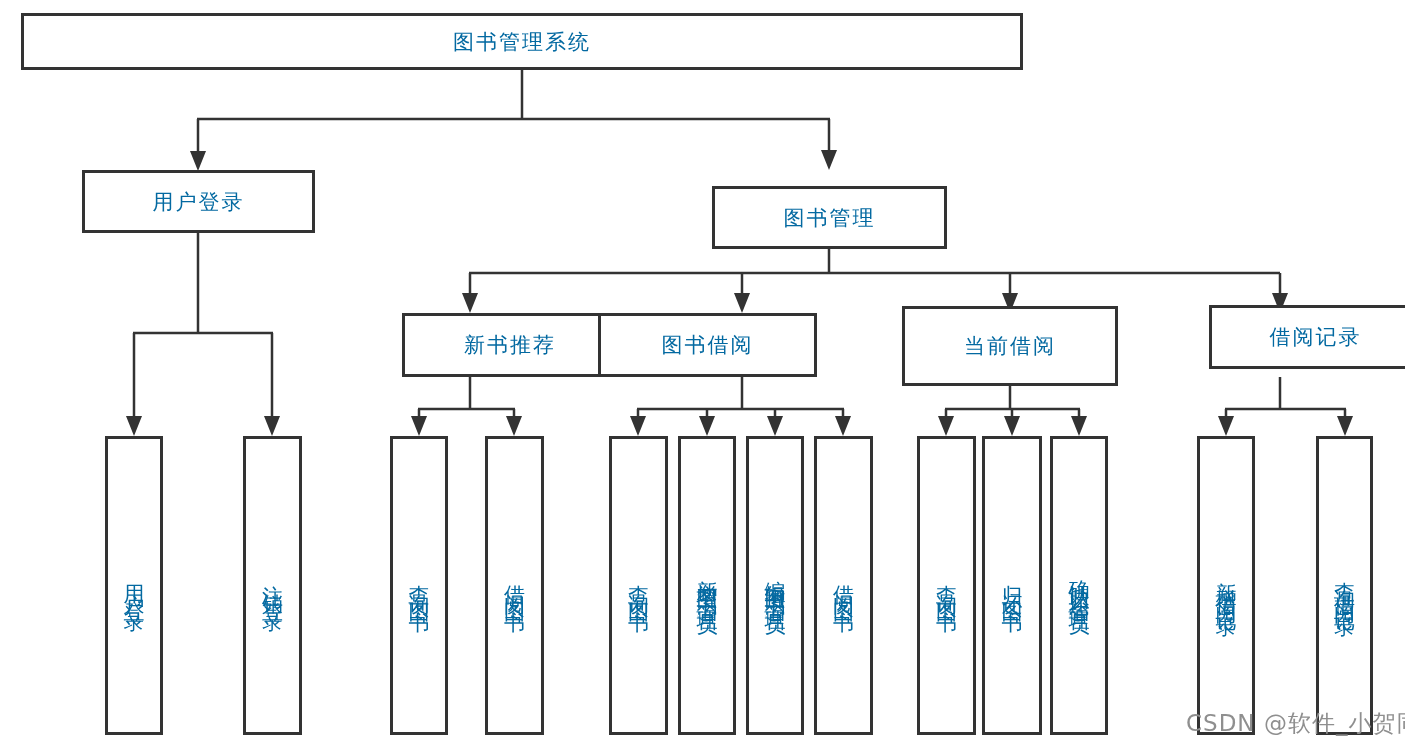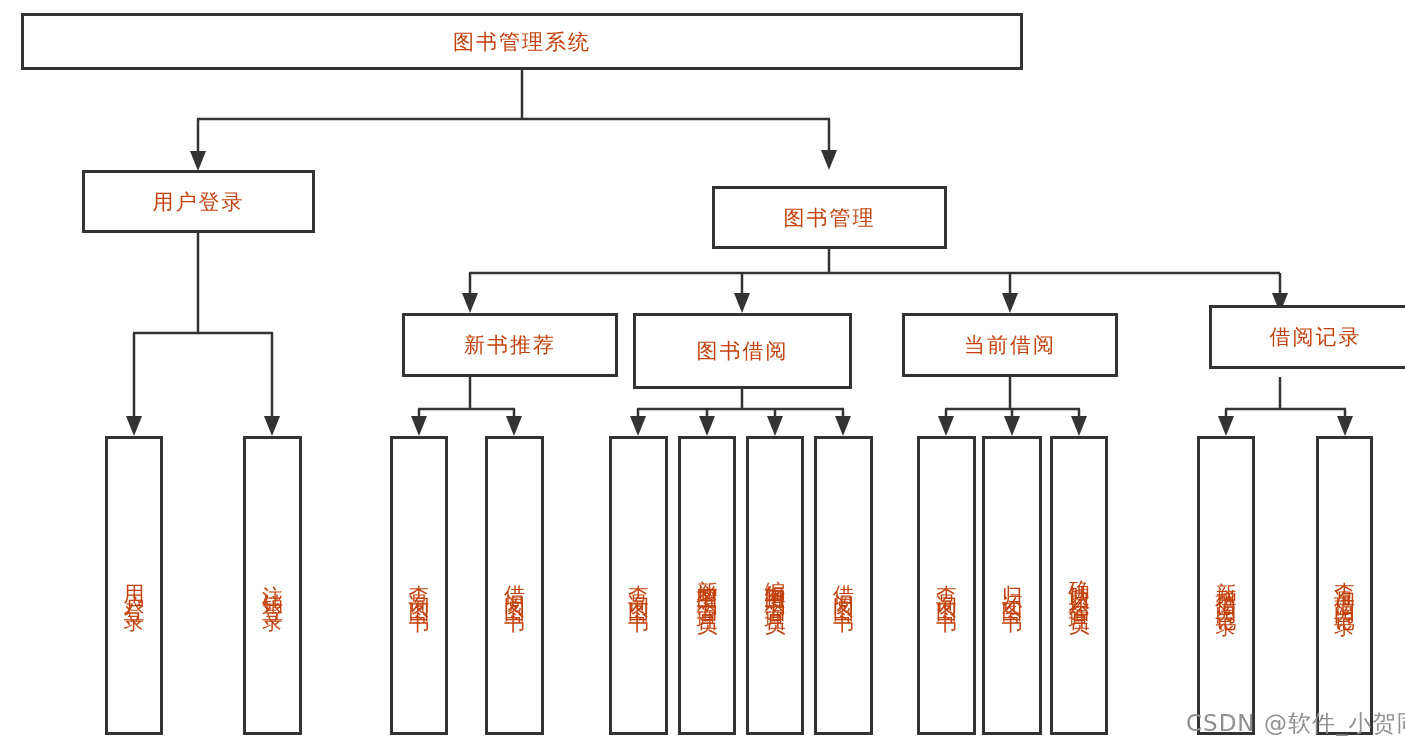--- a/index.html
+++ b/index.html
@@ -18,43 +18,43 @@
   #wires {
     position: absolute;
     left: 0; top: 0;
     width: 1405px; height: 747px;
   }
   .node {
     position: absolute;
     box-sizing: border-box;
     border: 3px solid #333333;
     background: #ffffff;
-    color: #c2410c;
+    color: #0369a1;
     display: flex;
     align-items: center;
     justify-content: center;
     font-size: 21px;
     letter-spacing: 2px;
     white-space: nowrap;
   }
   .vnode {
     writing-mode: vertical-rl;
     text-orientation: mixed;
     letter-spacing: 9px;
     white-space: normal;
   }
   
   .n-root { left: 21px;  top: 13px;  width: 1002px; height: 57px; }
   
   .n-l2a  { left: 82px;  top: 170px; width: 233px;  height: 63px; }
   .n-l2b  { left: 712px; top: 170px; width: 235px;  height: 63px; margin-top: 16px; }
   
   .n-l3a  { left: 362px;  top: 313px; width: 216px; height: 64px; margin-left: 40px; }
-  .n-l3b  { left: 633px;  top: 313px; width: 219px; height: 76px; }
-  .n-l3c  { left: 902px;  top: 313px; width: 216px; height: 64px; }
+  .n-l3b  { left: 598px;  top: 313px; width: 219px; height: 64px; }
+  .n-l3c  { left: 902px;  top: 306px; width: 216px; height: 80px; }
   .n-l3d  { left: 1173px; top: 305px; width: 213px; height: 64px; margin-left: 36px; }
   
   .n-g1a { left: 105px;  top: 436px; width: 58px; height: 299px; }
   .n-g1b { left: 243px;  top: 436px; width: 59px; height: 299px; }
   .n-g2a { left: 390px;  top: 436px; width: 58px; height: 299px; }
   .n-g2b { left: 485px;  top: 436px; width: 59px; height: 299px; }
   .n-g3a { left: 609px;  top: 436px; width: 59px; height: 299px; }
   .n-g3b { left: 678px;  top: 436px; width: 58px; height: 299px; letter-spacing: 5px; }
   .n-g3c { left: 746px;  top: 436px; width: 58px; height: 299px; letter-spacing: 5px; }
   .n-g3d { left: 814px;  top: 436px; width: 59px; height: 299px; }

